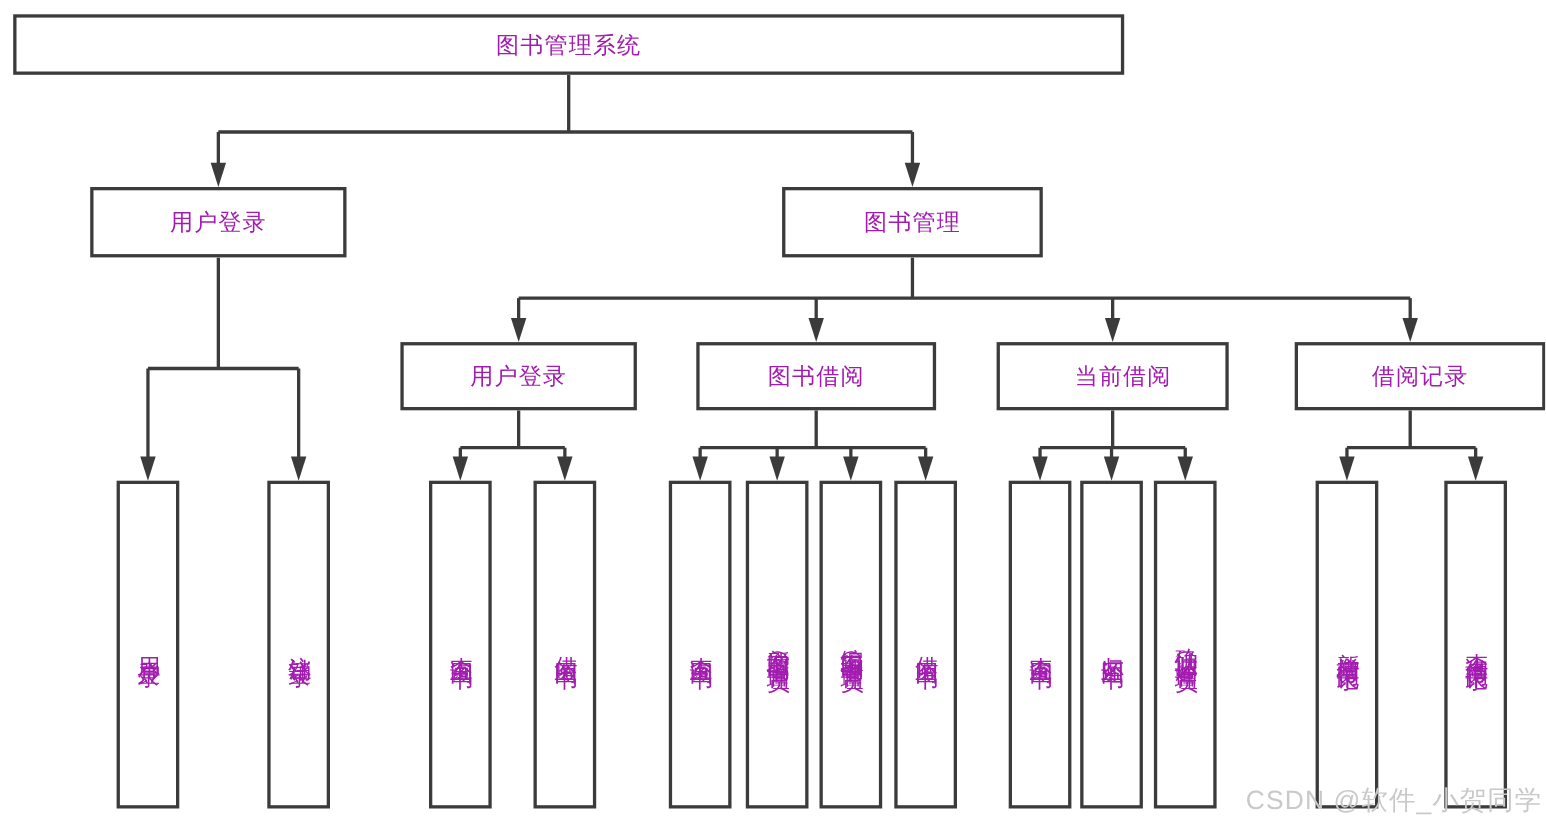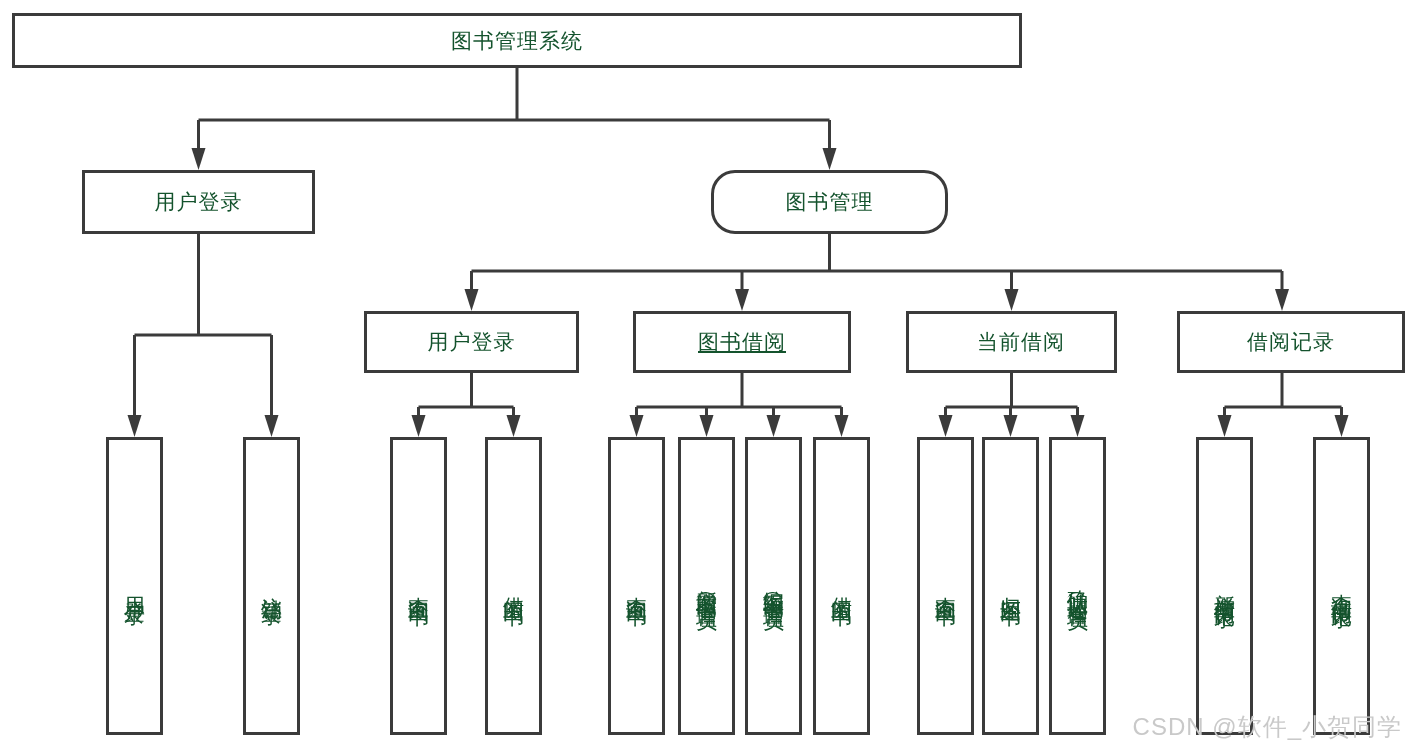--- a/index.html
+++ b/index.html
@@ -15,36 +15,36 @@
   }
   .box{
     position:absolute;
     box-sizing:border-box;
     background:#ffffff;
     border:3px solid #3b3b3b;
     display:flex;
     align-items:center;
     justify-content:center;
     font-size:21px;
-    color:#14532d;
+    color:#a21caf;
     letter-spacing:1px;
     text-align:center;
   }
   .v{
     writing-mode:vertical-rl;
     text-orientation:mixed;
     letter-spacing:3px;
   }
   .leaf{top:437px;width:57px;height:298px;}
   
   .p-root      {left:12px;  top:13px;  width:1010px;height:55px;}
   .p-user-login{left:82px;  top:170px; width:233px; height:64px;}
-  .p-book-mgmt {left:711px; top:170px; width:237px; height:64px;border-radius:24px;}
+  .p-book-mgmt {left:711px; top:170px; width:237px; height:64px;}
   .p-new-rec   {left:364px; top:311px; width:215px; height:62px;}
-  .p-borrow    {left:633px; top:311px; width:218px; height:62px;text-decoration:underline;}
+  .p-borrow    {left:633px; top:311px; width:218px; height:62px;}
   .p-current   {left:906px; top:311px; width:211px; height:62px;padding-left:19px;}
   .p-record    {left:1177px;top:311px; width:228px; height:62px;}
   .p-l1{left:106px;} .p-l2{left:243px;} .p-l3{left:390px;} .p-l4{left:485px;}
   .p-l5{left:608px;} .p-l6{left:678px;} .p-l7{left:745px;} .p-l8{left:813px;}
   .p-l9{left:917px;} .p-l10{left:982px;} .p-l11{left:1049px;}
   .p-l12{left:1196px;} .p-l13{left:1313px;}
   #watermark{
     position:absolute;
     right:3px;bottom:4px;
     font-size:24px;

